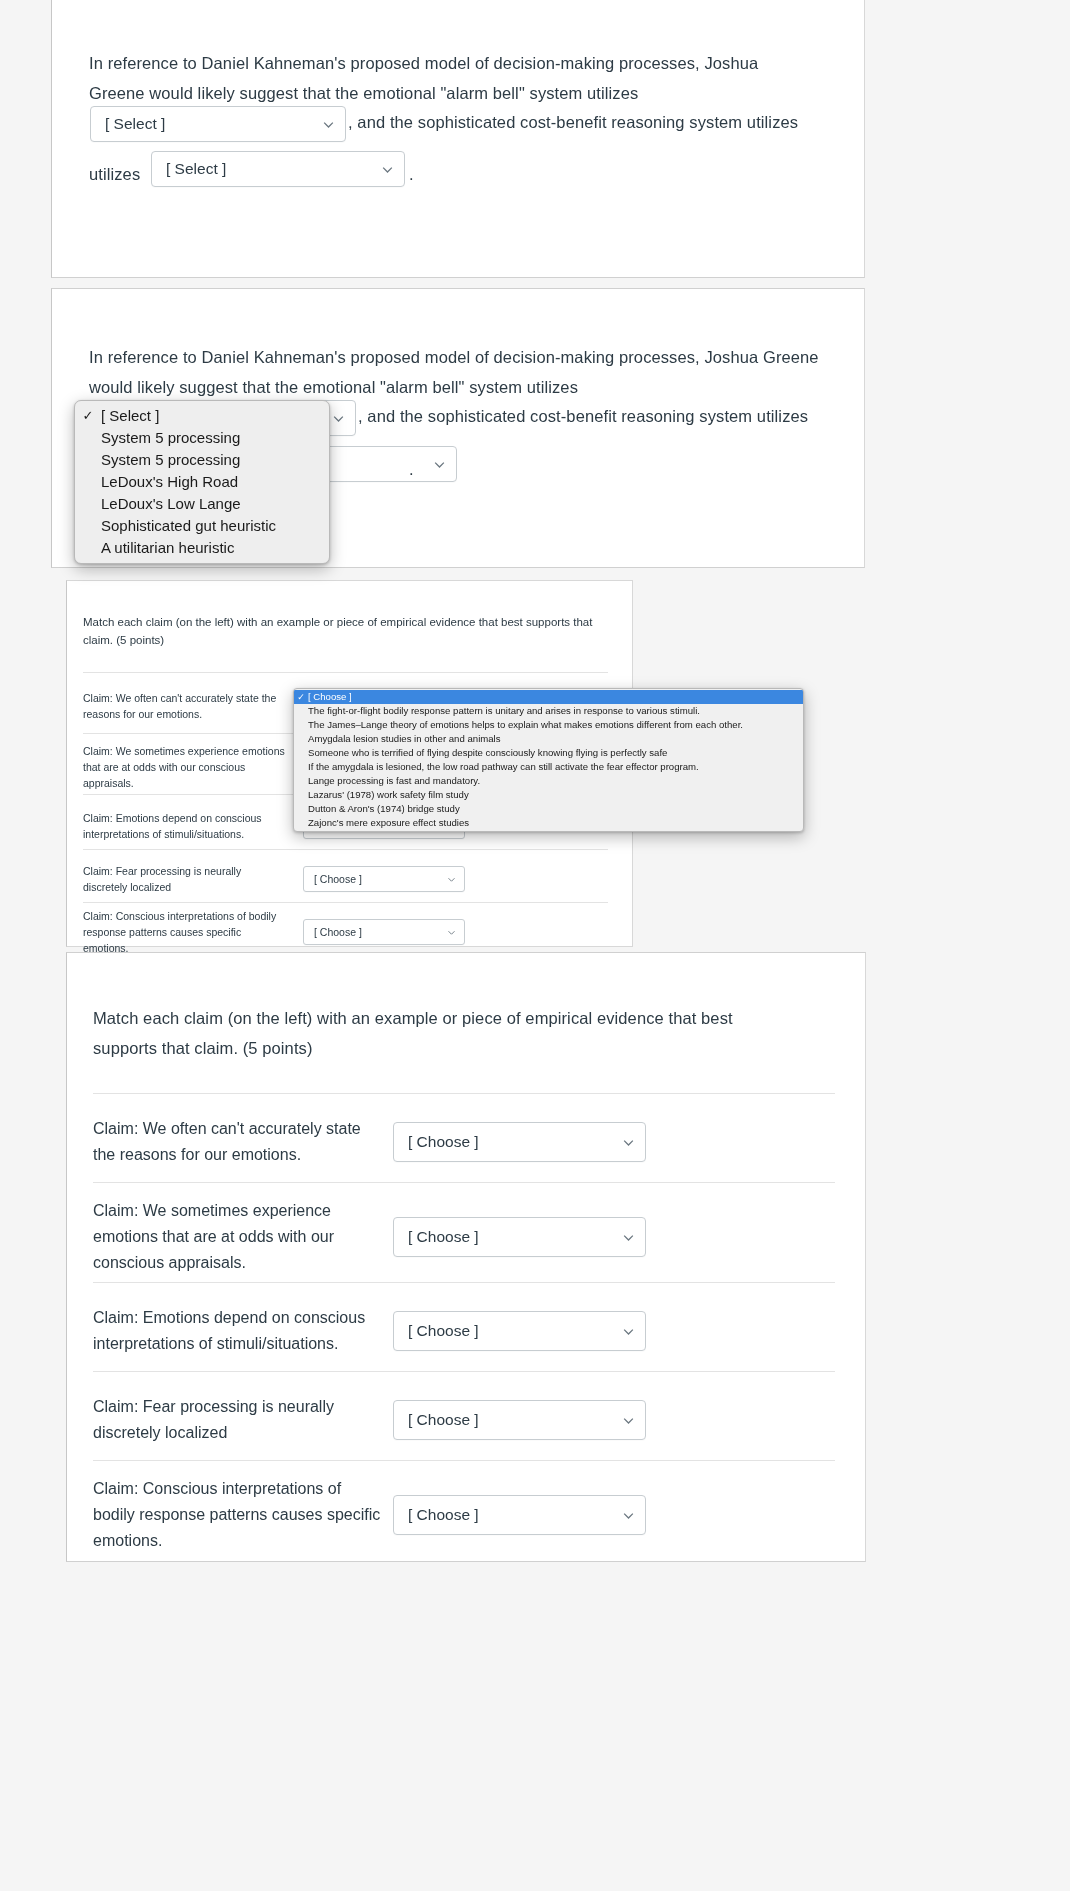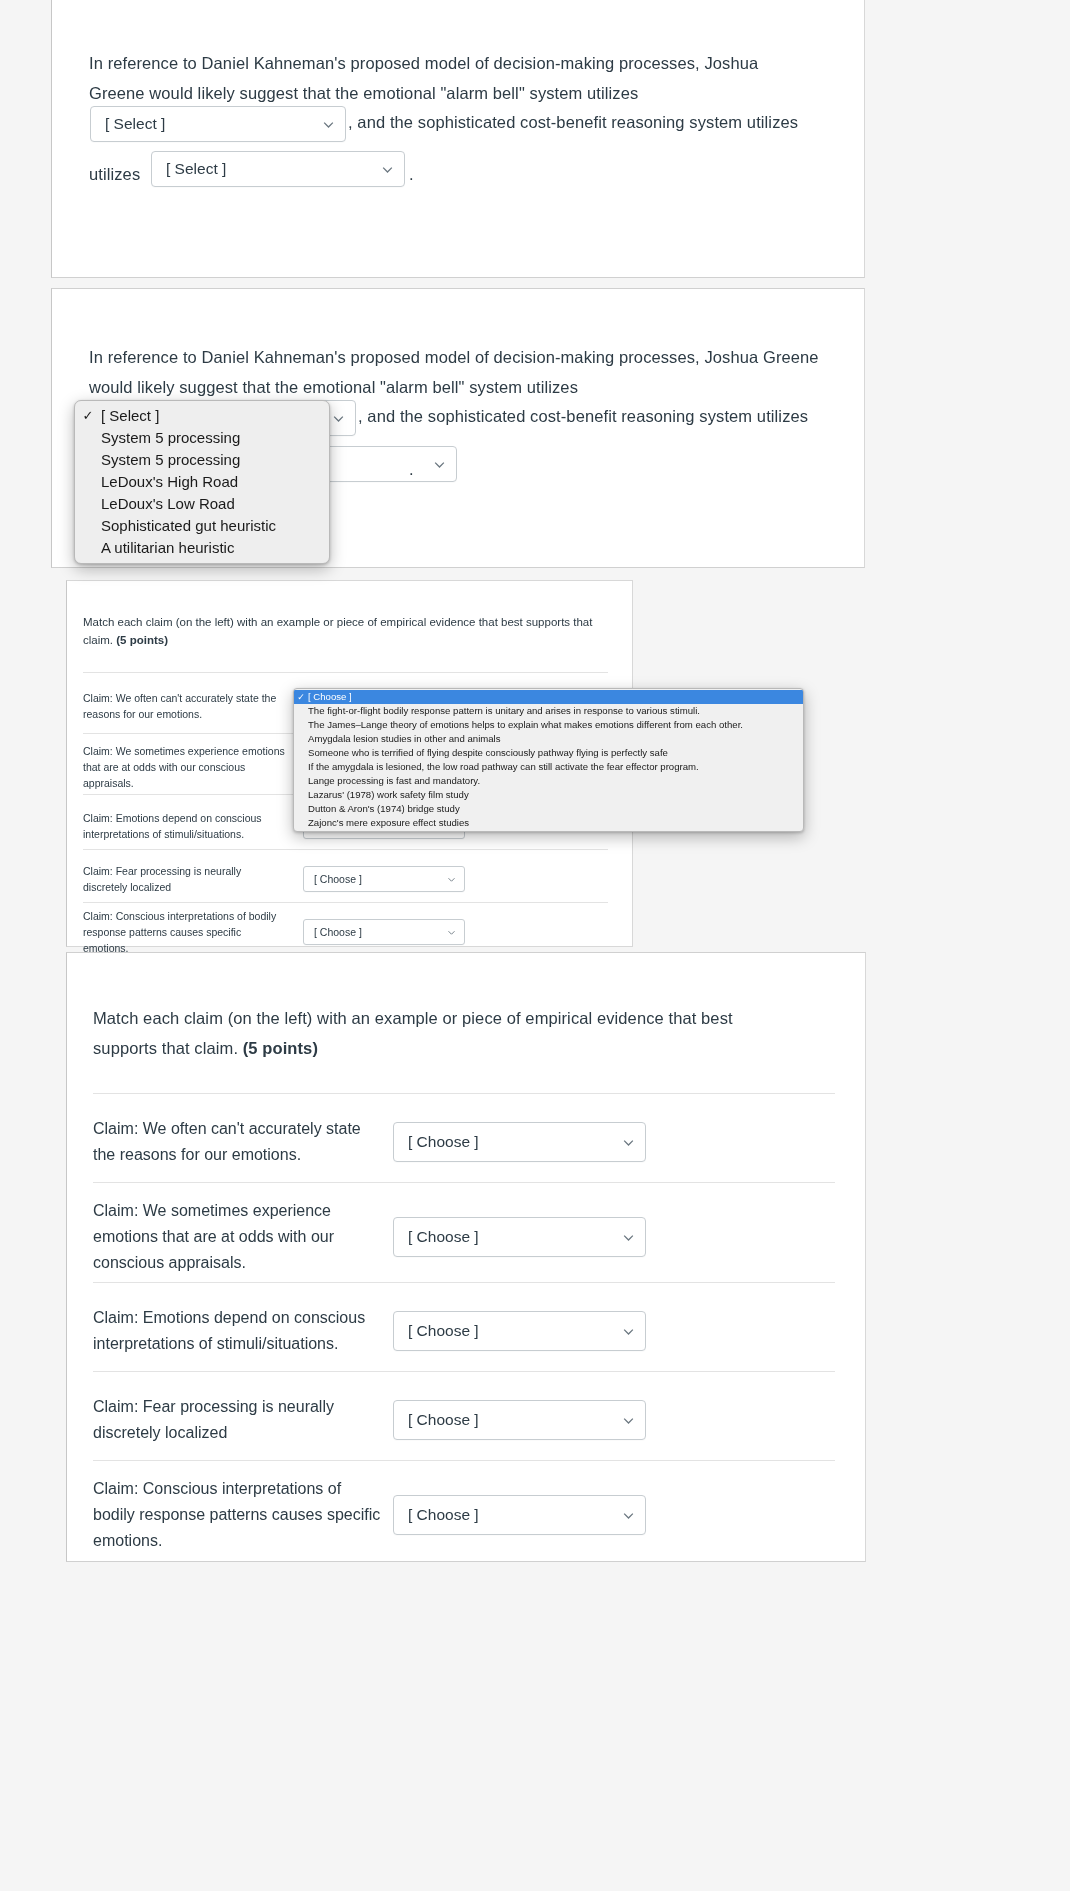--- a/index.html
+++ b/index.html
@@ -38,21 +38,21 @@
     font-size: 16.5px;
     line-height: 30px;
     color: #2d3b45;
     letter-spacing: 0.1px;
   }
   .qtext-small {
     font-size: 11.5px;
     line-height: 18px;
     color: #2d3b45;
   }
-  .bold { font-weight: bold; }
+  .bold { font-weight: normal; }
 
   
   .sel {
     display: inline-flex;
     align-items: center;
     justify-content: space-between;
     background: #ffffff;
     border: 1px solid #c7cdd1;
     border-radius: 4px;
     color: #2d3b45;
@@ -199,21 +199,21 @@
     <div class="opt">
       <span class="tick"></span>
       <span>System 5 processing</span>
     </div>
     <div class="opt">
       <span class="tick"></span>
       <span>LeDoux's High Road</span>
     </div>
     <div class="opt">
       <span class="tick"></span>
-      <span>LeDoux's Low Road</span>
+      <span>LeDoux's Low Lange</span>
     </div>
     <div class="opt">
       <span class="tick"></span>
       <span>Sophisticated gut heuristic</span>
     </div>
     <div class="opt">
       <span class="tick"></span>
       <span>A utilitarian heuristic</span>
     </div>
   </div>
@@ -308,21 +308,21 @@
     <div class="opt">
       <span class="tick"></span>
       <span>The James–Lange theory of emotions helps to explain what makes emotions different from each other.</span>
     </div>
     <div class="opt">
       <span class="tick"></span>
       <span>Amygdala lesion studies in other and animals</span>
     </div>
     <div class="opt">
       <span class="tick"></span>
-      <span>Someone who is terrified of flying despite consciously pathway flying is perfectly safe</span>
+      <span>Someone who is terrified of flying despite consciously knowing flying is perfectly safe</span>
     </div>
     <div class="opt">
       <span class="tick"></span>
       <span>If the amygdala is lesioned, the low road pathway can still activate the fear effector program.</span>
     </div>
     <div class="opt">
       <span class="tick"></span>
       <span>Lange processing is fast and mandatory.</span>
     </div>
     <div class="opt">

